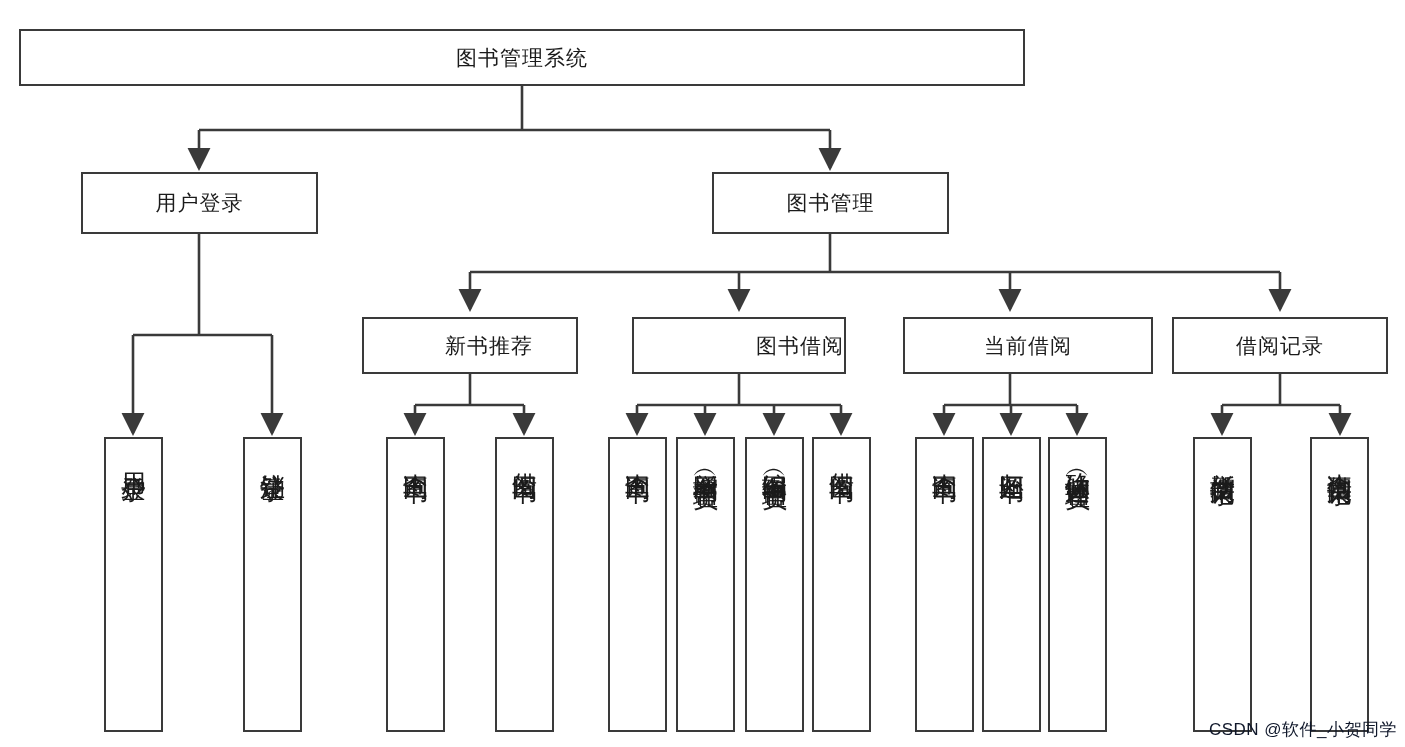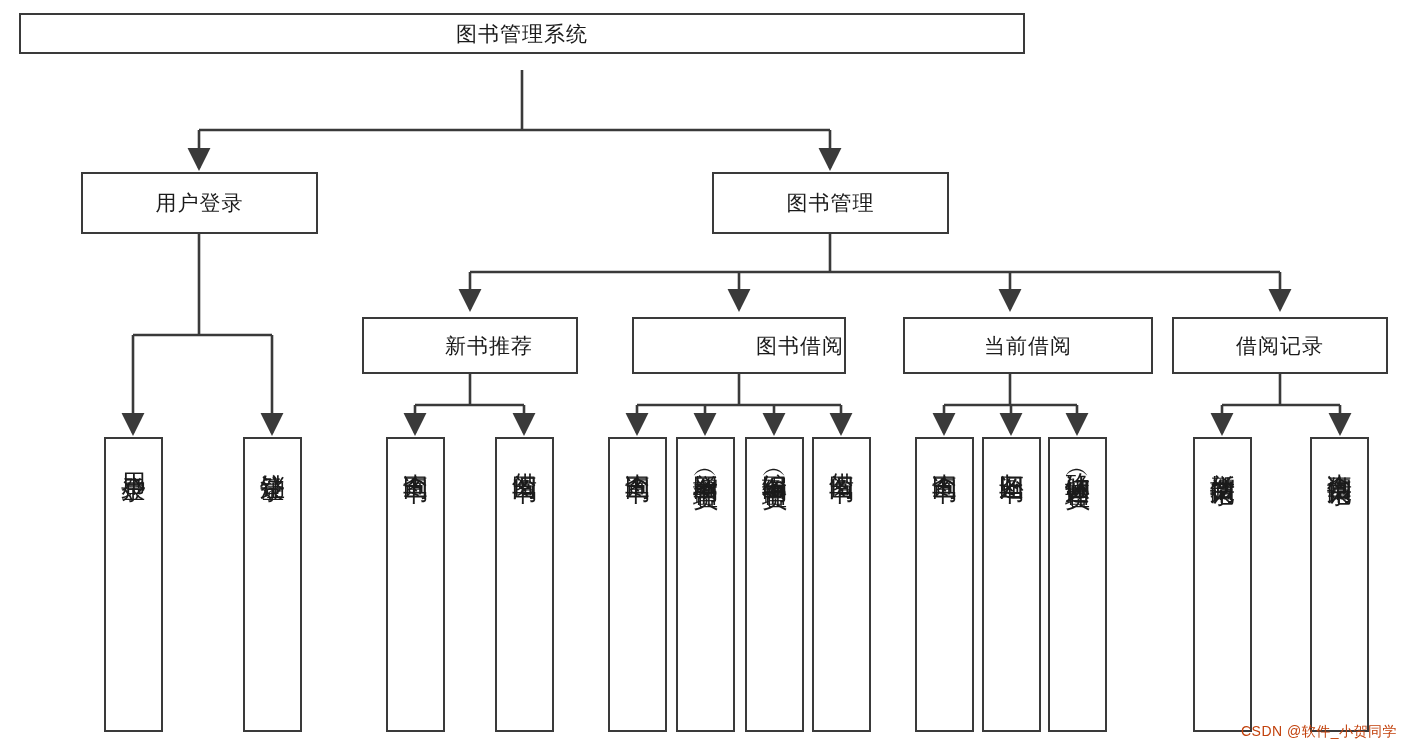--- a/index.html
+++ b/index.html
@@ -52,22 +52,22 @@
     letter-spacing: 2px;
     white-space: nowrap;
   }
   .label {
     white-space: nowrap;
   }
   #watermark {
     position: absolute;
     right: 8px;
     bottom: 6px;
-    font-size: 14px;
-    color: #c2410c;
+    font-size: 17px;
+    color: #0f172a;
     letter-spacing: 0.5px;
     white-space: nowrap;
     user-select: none;
     text-align: right;
   }
 </style>
 </head>
 <body>
 
 <div id="stage">
@@ -115,21 +115,21 @@
       <path d="M 1011 405 L 1011 433" marker-end="url(#arw)"></path>
       <path d="M 1077 405 L 1077 433" marker-end="url(#arw)"></path>
 
       <path d="M 1280 374 L 1280 405"></path>
       <path d="M 1222 405 L 1340 405"></path>
       <path d="M 1222 405 L 1222 433" marker-end="url(#arw)"></path>
       <path d="M 1340 405 L 1340 433" marker-end="url(#arw)"></path>
     </g>
   </svg>
 
-  <div class="node horiz" style="left:19px; top:13px; width:1006px; height:41px;">
+  <div class="node horiz" style="left:19px; top:29px; width:1006px; height:57px;">
     <span class="label">图书管理系统</span>
   </div>
 
   <div class="node horiz" style="left:81px; top:172px; width:237px; height:62px;">
     <span class="label">用户登录</span>
   </div>
   <div class="node horiz" style="left:712px; top:172px; width:237px; height:62px;">
     <span class="label">图书管理</span>
   </div>
 

